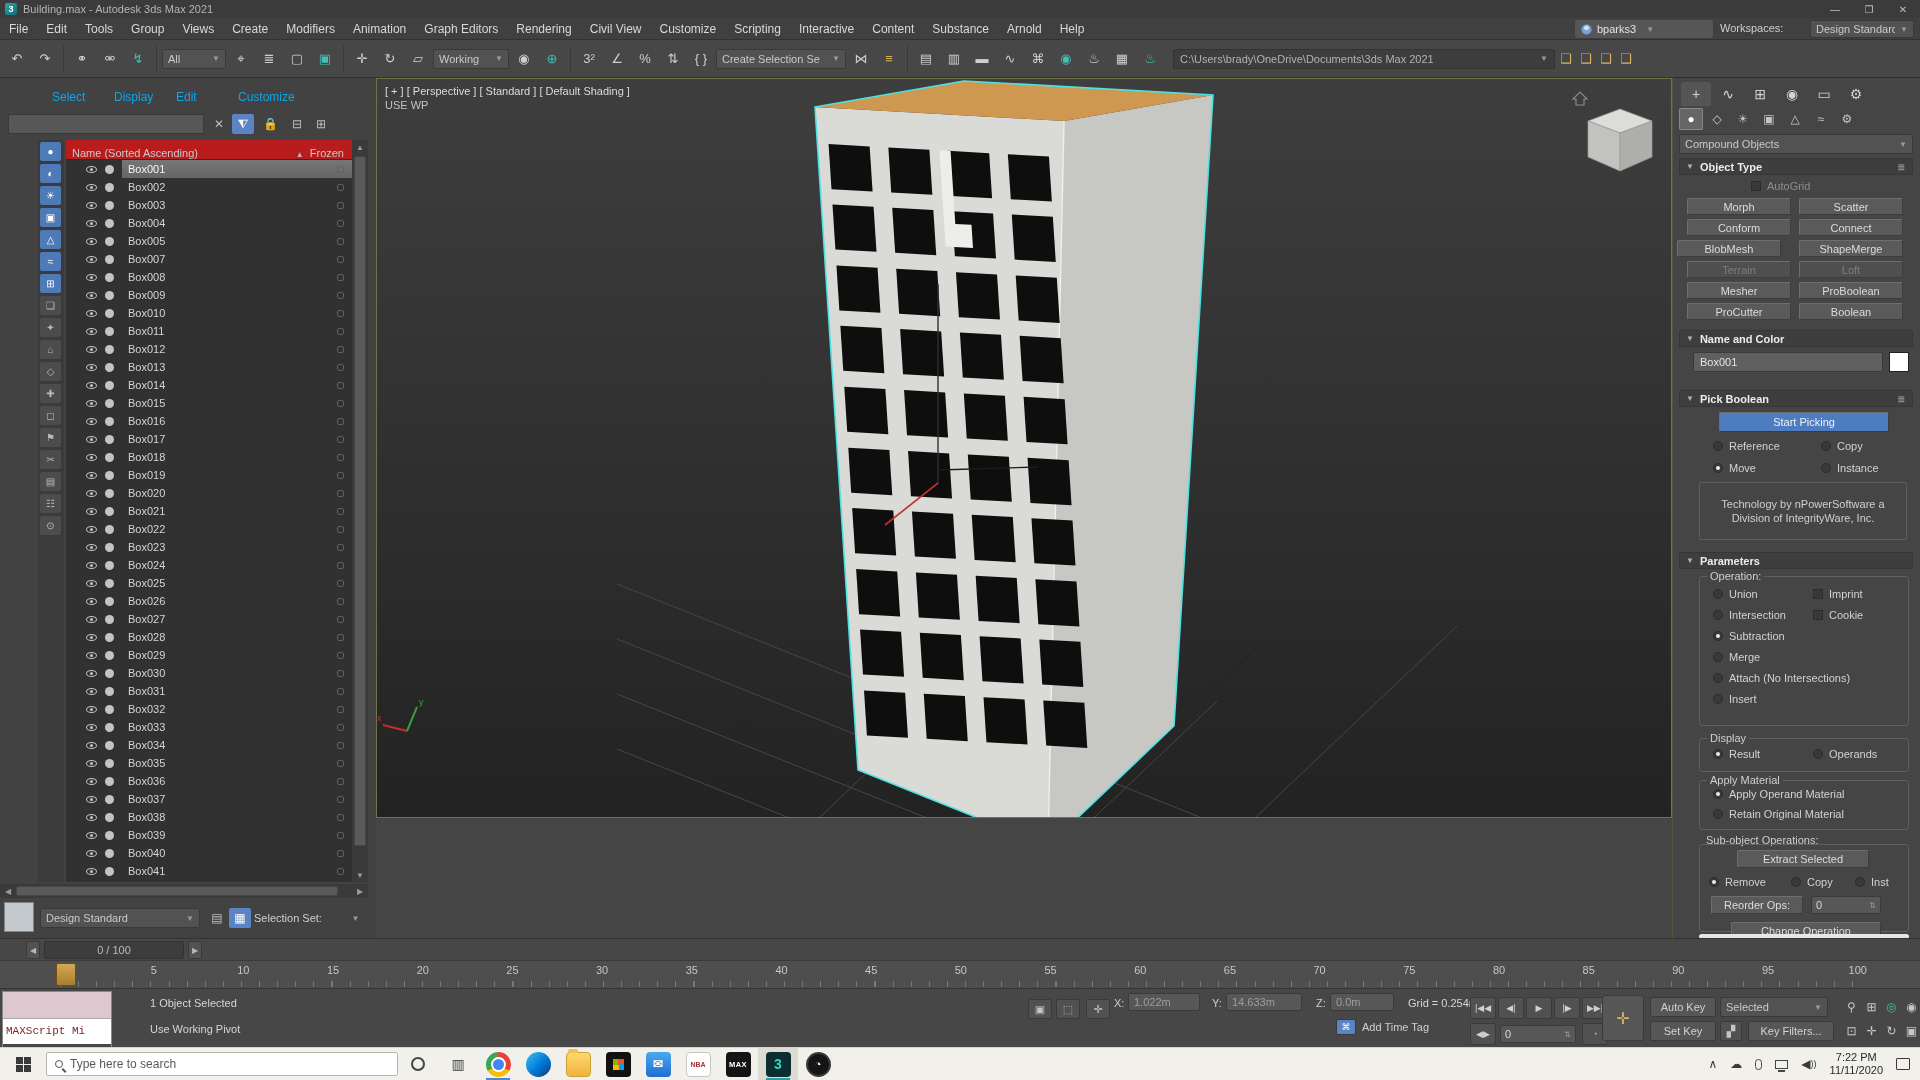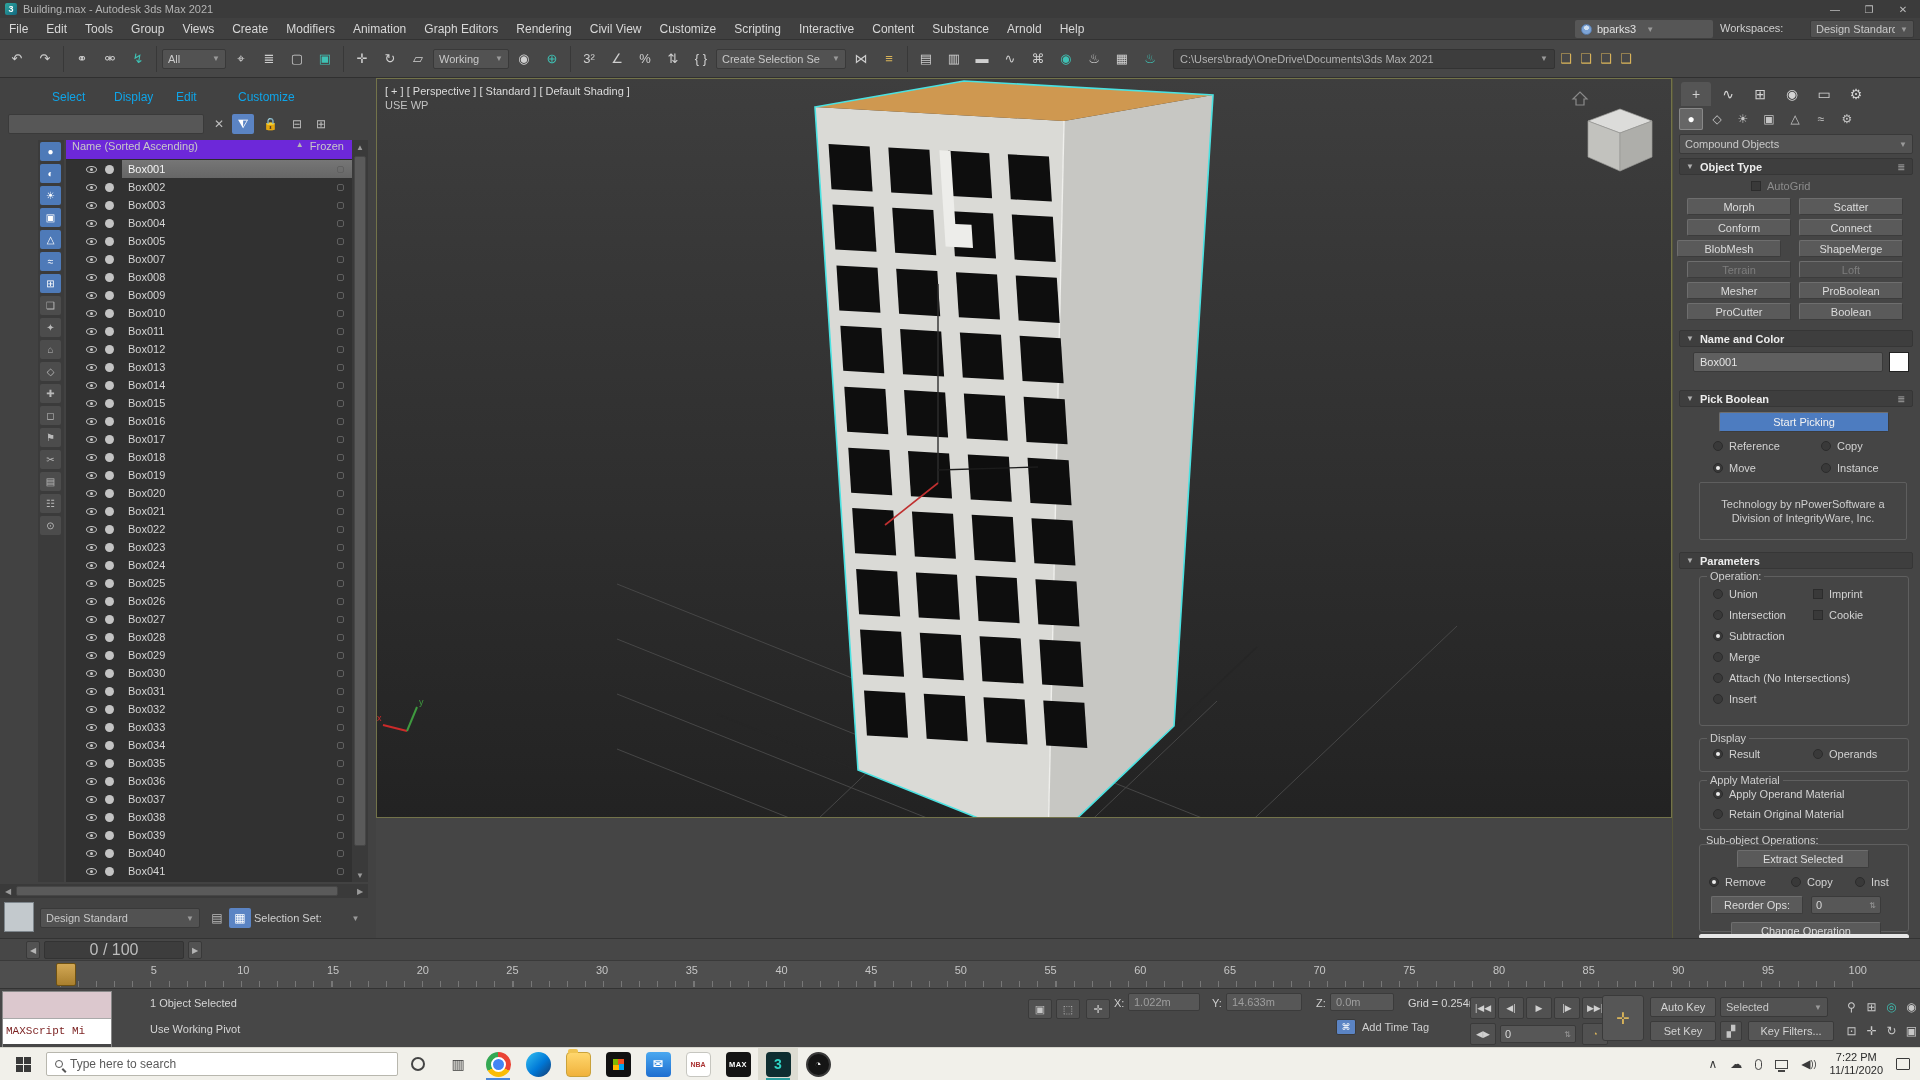--- a/index.html
+++ b/index.html
@@ -27,42 +27,42 @@
 .dd{display:flex;align-items:center;background:#525252;border:1px solid #393939;border-radius:2px;font-size:11px;color:#c9c9c9;height:20px;padding:0 5px}
 .dd .lab{flex:1;overflow:hidden;white-space:nowrap}
 .car{color:#9a9a9a;font-size:8px;margin-left:5px}
 #pathfield{width:382px;height:20px;background:#3d3d3d;border:1px solid #333;border-radius:2px;color:#b2b2b2;font-size:11px;display:flex;align-items:center;padding:0 6px;margin-left:8px}
 
 #explorer{left:0;top:78px;width:376px;height:860px;background:#424242}
 .expmenu{position:absolute;top:12px;font-size:12px;color:#0ea5e9}
 #sefield{left:8px;top:36px;width:196px;height:20px;background:#575757;border:1px solid #3a3a3a;border-radius:2px}
 .seic{position:absolute;top:36px;width:22px;height:20px;display:flex;align-items:center;justify-content:center;color:#bdbdbd;font-size:12px;border-radius:2px}
 .seic.blue{background:#5b84c4;color:#fff}
-#sehead{left:66px;top:62px;width:286px;height:20px;background:#6d28d9;border-bottom:1px solid #2c2c2c;display:flex;align-items:flex-start;font-size:11px;color:#c8c8c8}
+#sehead{left:66px;top:62px;width:286px;height:20px;background:#b91c1c;border-bottom:1px solid #2c2c2c;display:flex;align-items:flex-end;font-size:11px;color:#c8c8c8}
 #listbg{left:66px;top:82px;width:286px;height:722px;background:#313131}
 #stripbg{left:38px;top:62px;width:26px;height:742px;background:#3b3b3b}
 .stripbtn{position:absolute;left:40px;width:21px;height:19px;border-radius:2px;background:#4c4c4c;color:#b9b9b9;font-size:10px;display:flex;align-items:center;justify-content:center}
 .stripbtn.on{background:#4e7ab8;color:#fff}
 .row{height:18px;position:relative;display:flex;align-items:center;font-size:11px;color:#d4d4d4}
 .eye{width:11px;height:7px;border:1px solid #c4c4c4;border-radius:50%;margin-left:20px;position:relative;flex:none}
 .eye::after{content:'';position:absolute;left:3px;top:1px;width:3px;height:3px;border-radius:50%;background:#c4c4c4}
 .dotic{width:9px;height:9px;border-radius:50%;background:#c4c4c4;margin-left:8px;flex:none}
 .hl{flex:1;align-self:stretch;display:flex;align-items:center;margin-left:8px;padding-left:6px;position:relative}
 .row.selected .hl{background:linear-gradient(#767676,#666);color:#f4f4f4}
 .frz{position:absolute;right:8px;width:7px;height:7px;border:1px solid #606060;border-radius:2px}
 .sb{background:#3a3a3a}
 .sbthumb{background:#5a5a5a;border:1px solid #464646;border-radius:2px}
 .sbarrow{color:#9a9a9a;font-size:8px;display:flex;align-items:center;justify-content:center}
 #swatch{left:4px;top:824px;width:30px;height:30px;background:#c3c9cd;border:1px solid #7e868c}
 #layerdd{left:40px;top:830px;width:160px;height:20px}
 #ssl{left:254px;top:834px;font-size:11px;color:#cfcfcf}
 
 #timeslider{left:0;top:938px;width:1920px;height:22px;background:#474747;border-top:1px solid #333}
 .tsarrow{position:absolute;top:2px;width:14px;height:18px;background:#525252;border:1px solid #393939;border-radius:2px;color:#b5b5b5;font-size:8px;display:flex;align-items:center;justify-content:center}
-#tsfield{position:absolute;left:44px;top:2px;width:140px;height:18px;background:#3d3d3d;border:1px solid #333;border-radius:2px;color:#bdbdbd;font-size:16px;display:flex;align-items:center;justify-content:center}
+#tsfield{position:absolute;left:44px;top:2px;width:140px;height:18px;background:#3d3d3d;border:1px solid #333;border-radius:2px;color:#bdbdbd;font-size:11px;display:flex;align-items:center;justify-content:center}
 #ruler{left:0;top:960px;width:1920px;height:28px;background:#4e4e4e;border-top:1px solid #3a3a3a}
 #ticks{position:absolute;left:52px;top:3px;width:1818px;display:flex;justify-content:space-between;font-size:11px;color:#c6c6c6}
 #ticks span{text-align:center;width:24px}
 #rulermarks{position:absolute;left:60px;top:20px;width:1810px;height:6px;background-image:repeating-linear-gradient(90deg,#777 0 1px,transparent 1px 18.1px)}
 #timehandle{position:absolute;left:56px;top:2px;width:20px;height:23px;background:linear-gradient(#d2a855,#a97f2e);border:1px solid #6e5112;border-radius:2px}
 
 #statusbar{left:0;top:988px;width:1920px;height:59px;background:#474747;border-top:1px solid #333}
 #maxscript{position:absolute;left:2px;top:2px;width:110px;height:58px;border:1px solid #888}
 #msrow1{height:27px;background:#dcc8ce;border-bottom:1px solid #aaa}
 #msrow2{height:25px;background:#fff;color:#7a1f1f;font-family:"Liberation Mono",monospace;font-size:11px;line-height:25px;padding-left:3px;overflow:hidden;white-space:nowrap}

